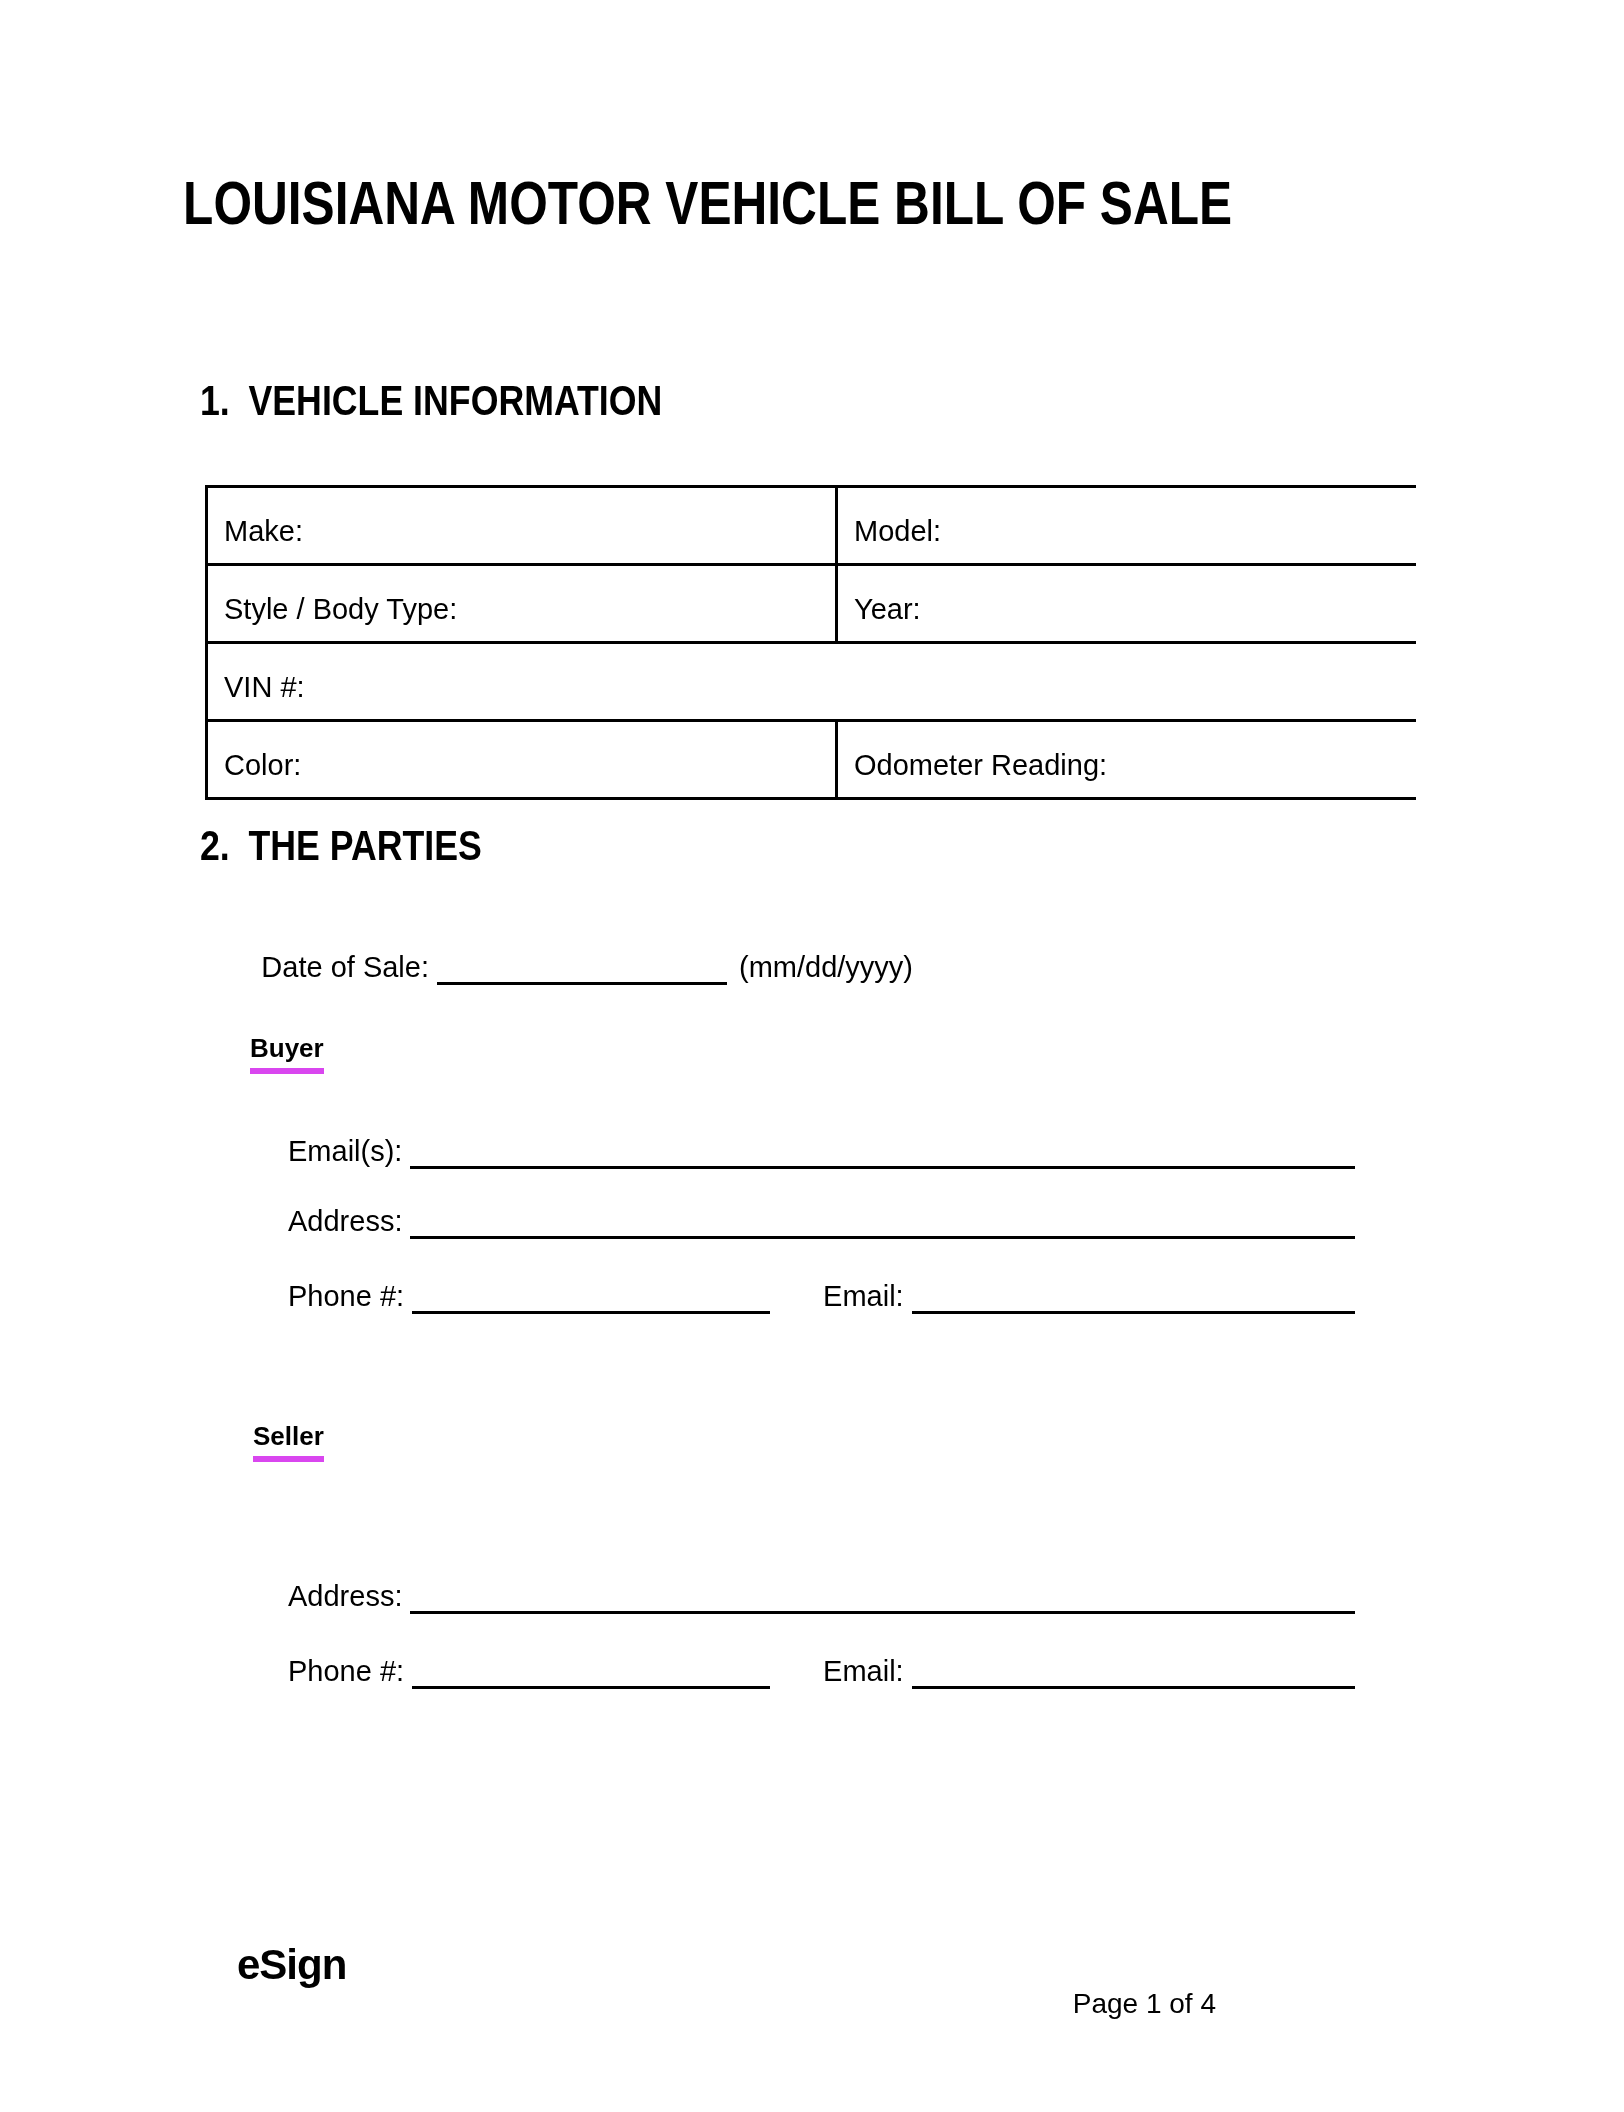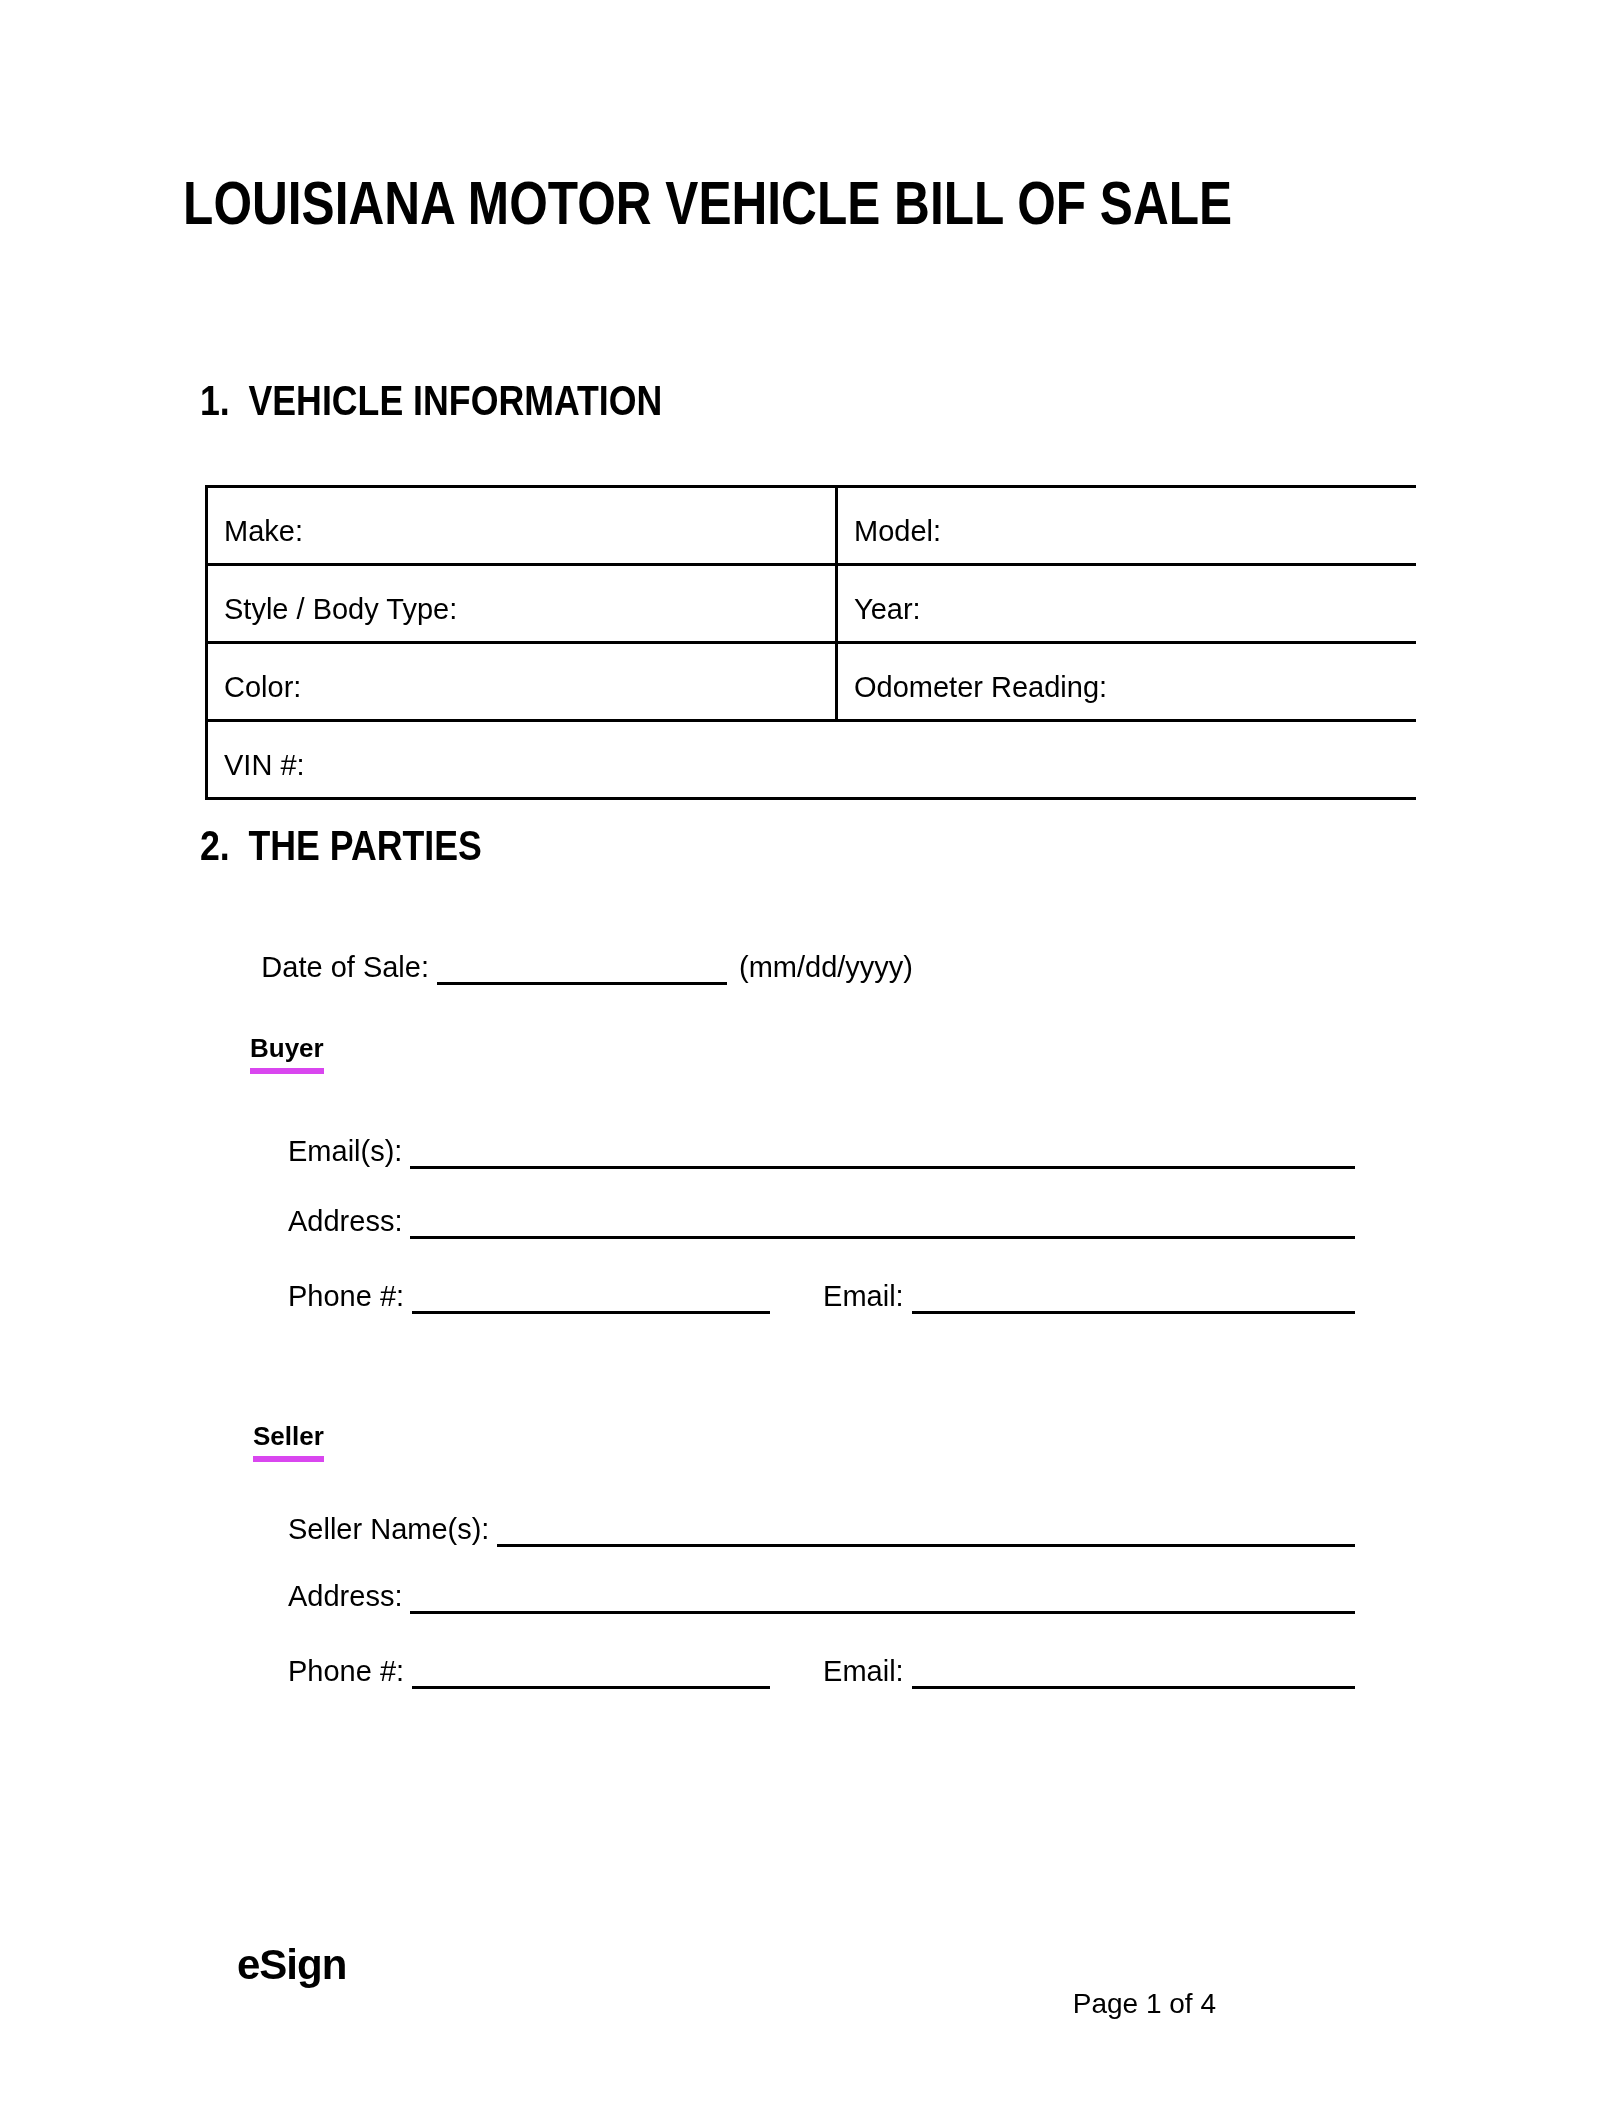--- a/index.html
+++ b/index.html
@@ -64,25 +64,25 @@
     <tbody>
         <tr>
       <td style="width:50%;">Make:</td>
       <td>Model:</td>
     </tr>
     <tr>
       <td>Style / Body Type:</td>
       <td>Year:</td>
     </tr>
     <tr>
+      <td colspan="2">VIN #:</td>
+    </tr>
+    <tr>
       <td>Color:</td>
       <td>Odometer Reading:</td>
-    </tr>
-    <tr>
-      <td colspan="2">VIN #:</td>
     </tr>
   </tbody>
     </table>
 
   <div class="sec-head" style="top:822px;">
     <span>2.</span><span class="sec-title">THE PARTIES</span>
   </div>
 
   <div class="frow" style="left:253px;top:950px;width:660px;justify-content:flex-end;">
     <span class="flabel">Date of Sale:</span>
@@ -104,24 +104,20 @@
 
   <div class="frow" style="left:288px;top:1279px;width:1067px;">
     <span class="flabel">Phone #:</span>
     <span class="blank" style="width:358px;"></span>
     <span class="email-label">Email:</span>
     <span class="blank grow"></span>
   </div>
 
   <div class="party-head" style="left:253px;top:1421px;">Seller</div>
 
-  <div class="frow" style="left:288px;top:1512px;width:1067px;">
-    <span class="flabel">Seller Name(s):</span>
-    <span class="blank grow"></span>
-  </div>
 
   <div class="frow" style="left:288px;top:1579px;width:1067px;">
     <span class="flabel">Address:</span>
     <span class="blank grow"></span>
   </div>
 
   <div class="frow" style="left:288px;top:1654px;width:1067px;">
     <span class="flabel">Phone #:</span>
     <span class="blank" style="width:358px;"></span>
     <span class="email-label">Email:</span>

